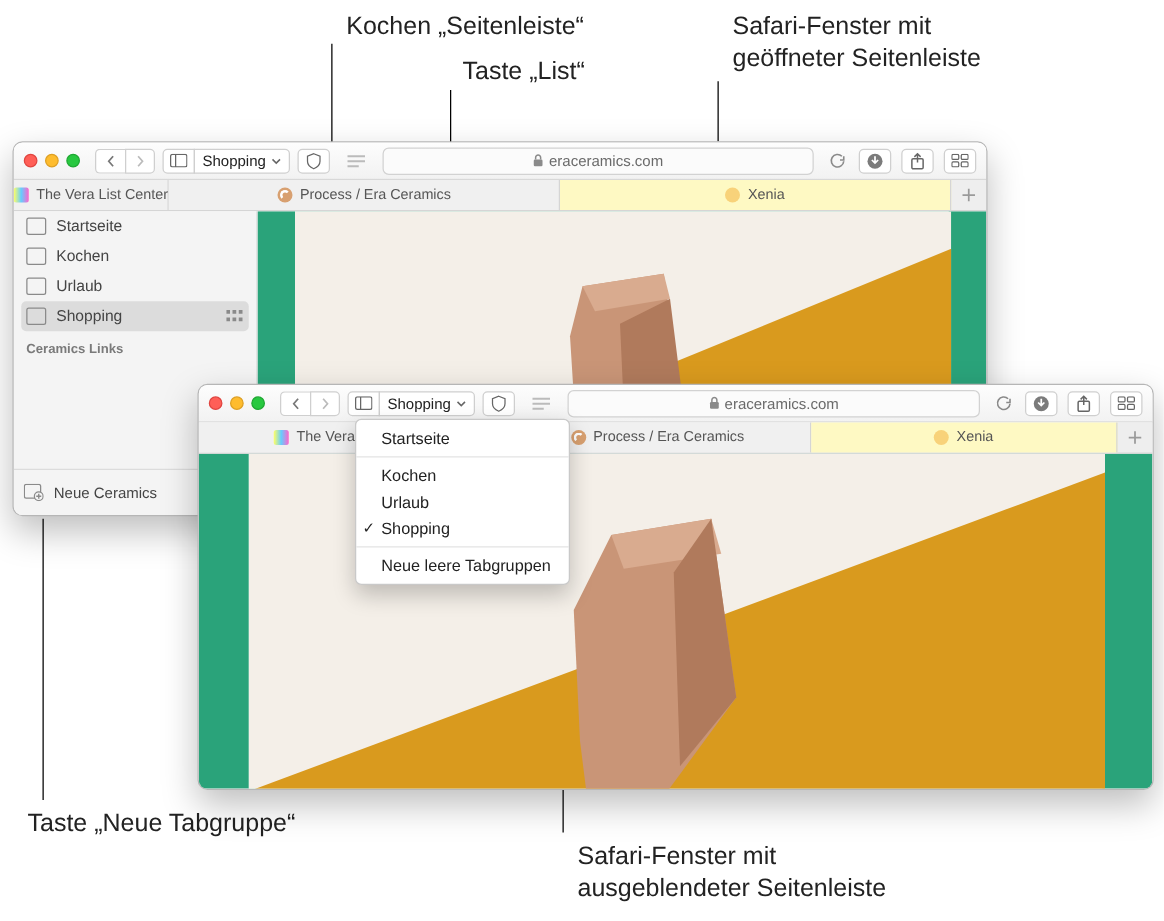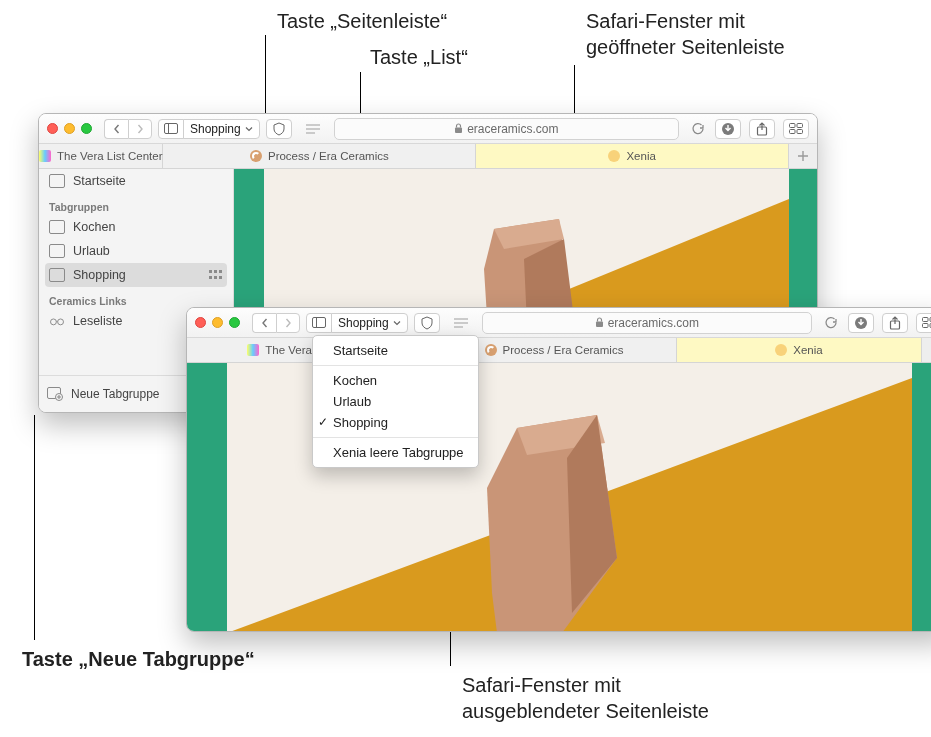--- a/index.html
+++ b/index.html
@@ -25,21 +25,20 @@
     background: #000;
   }
   
   .safari-window {
     position: absolute;
     background: #fff;
     border: 1px solid #b6b6b6;
     border-radius: 8px;
     box-shadow: 0 12px 28px rgba(0,0,0,0.25);
     overflow: hidden;
-    margin-left: 28px;
   }
   .titlebar {
     height: 30px;
     background: linear-gradient(#fdfdfd,#f2f2f2);
     border-bottom: 1px solid #d8d8d8;
     display: flex;
     align-items: center;
     padding: 0 8px;
     gap: 6px;
   }
@@ -135,25 +134,25 @@
   .dropdown-item { padding:3px 14px 3px 20px; color:#222; position:relative;}
   .dropdown-sep { height:1px; background:#e3e3e3; margin:4px 0;}
   .dropdown-item .check { position:absolute; left:5px; top:3px; font-size:12px;}
 
   
   svg { display:block; }
 </style>
 </head>
 <body>
 
-<div class="callout" style="left:277px; top:8px;">Taste „Seitenleiste“</div>
+<div class="callout" style="left:277px; top:8px;">Kochen „Seitenleiste“</div>
 <div class="callout" style="left:370px; top:44px;">Taste „List“</div>
 <div class="callout" style="left:586px; top:8px; white-space:pre;">Safari-Fenster mit
 geöffneter Seitenleiste</div>
-<div class="callout" style="left:22px; top:646px;font-weight:bold;">Taste „Neue Tabgruppe“</div>
+<div class="callout" style="left:22px; top:646px;">Taste „Neue Tabgruppe“</div>
 <div class="callout" style="left:462px; top:672px; white-space:pre;">Safari-Fenster mit
 ausgeblendeter Seitenleiste</div>
 
 <div class="callout-line" style="left:265px; top:35px; width:1px; height:288px;"></div>
 <div class="callout-line" style="left:360px; top:72px; width:1px; height:250px;"></div>
 <div class="callout-line" style="left:574px; top:65px; width:1px; height:48px;"></div>
 <div class="callout-line" style="left:34px; top:415px; width:1px; height:225px;"></div>
 <div class="callout-line" style="left:450px; top:631px; width:1px; height:35px;"></div>
 
 <div class="safari-window" style="left:10px; top:113px; width:780px; height:300px;">
@@ -257,21 +256,20 @@
           <path d="M6 1v10M1 6h10" stroke="#9a9a9a" stroke-width="1.4"></path>
         </svg>
     </div>
   </div>
 
   <div class="sidebar">
     <div class="side-item">
       <span class="side-icon"></span>
       <span>Startseite</span>
     </div>
-    <div class="side-section">Tabgruppen</div>
     <div class="side-item">
       <span class="side-icon"></span>
       <span>Kochen</span>
     </div>
     <div class="side-item">
       <span class="side-icon"></span>
       <span>Urlaub</span>
     </div>
     <div class="side-item sel">
       <span class="side-icon"></span>
@@ -281,40 +279,30 @@
             <rect x="0" y="0" width="3" height="3" fill="#8a8a8a"></rect>
             <rect x="5" y="0" width="3" height="3" fill="#8a8a8a"></rect>
             <rect x="10" y="0" width="3" height="3" fill="#8a8a8a"></rect>
             <rect x="0" y="6" width="3" height="3" fill="#8a8a8a"></rect>
             <rect x="5" y="6" width="3" height="3" fill="#8a8a8a"></rect>
             <rect x="10" y="6" width="3" height="3" fill="#8a8a8a"></rect>
           </svg>
       </span>
     </div>
     <div class="side-section">Ceramics Links</div>
-    <div class="side-item">
-      <span class="side-icon book" style="border:none;">
-        <svg width="18" height="12" viewBox="0 0 18 12">
-            <circle cx="5" cy="7" r="3.3" fill="none" stroke="#8a8a8a" stroke-width="1.1"></circle>
-            <circle cx="13" cy="7" r="3.3" fill="none" stroke="#8a8a8a" stroke-width="1.1"></circle>
-            <path d="M8.3 6.5c.4-.6 1-.6 1.4 0" fill="none" stroke="#8a8a8a" stroke-width="1.1"></path>
-          </svg>
-      </span>
-      <span>Leseliste</span>
-    </div>
     <div class="side-bottom">
       <div class="side-item" style="padding:0;">
         <span>
           <svg width="16" height="14" viewBox="0 0 16 14">
               <rect x="0.5" y="0.5" width="13" height="11" rx="1.5" fill="none" stroke="#8a8a8a"></rect>
               <circle cx="12" cy="10" r="3.5" fill="#f4f4f4" stroke="#8a8a8a"></circle>
               <path d="M12 8v4M10 10h4" stroke="#8a8a8a" stroke-width="1.1"></path>
             </svg>
         </span>
-        <span>Neue Tabgruppe</span>
+        <span>Neue Ceramics</span>
       </div>
     </div>
   </div>
 
   <div style="position:absolute; left:195px; top:55px; right:0; bottom:0; overflow:hidden;">
     <div class="content" style="left:0;top:0;right:0;bottom:0;"></div>
     <div class="content" style="left:30px;top:0;right:30px;bottom:0;background:#fff;"></div>
     <svg style="position:absolute;left:30px;top:0;" width="525" height="245" viewBox="0 0 525 245">
       <rect width="525" height="245" fill="#f4efe8"></rect>
       <polygon points="0,245 525,30 525,245" fill="#d99a1e"></polygon>
@@ -441,15 +429,15 @@
     </svg>
   </div>
 
   <div class="dropdown" style="left:125px; top:27px;">
     <div class="dropdown-item">Startseite</div>
     <div class="dropdown-sep"></div>
     <div class="dropdown-item">Kochen</div>
     <div class="dropdown-item">Urlaub</div>
     <div class="dropdown-item"><span class="check">✓</span><span>Shopping</span></div>
     <div class="dropdown-sep"></div>
-    <div class="dropdown-item">Xenia leere Tabgruppe</div>
+    <div class="dropdown-item">Neue leere Tabgruppen</div>
   </div>
 </div>
 
 </body></html>

